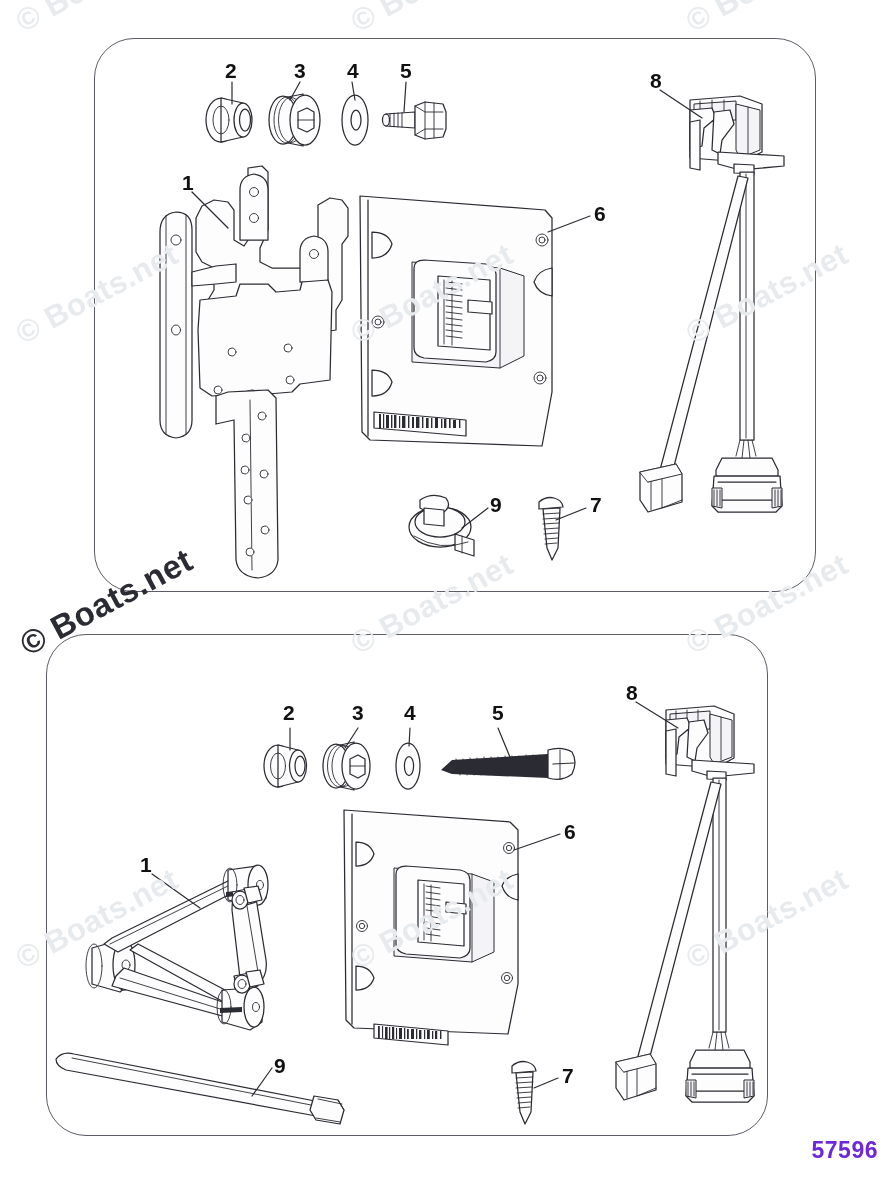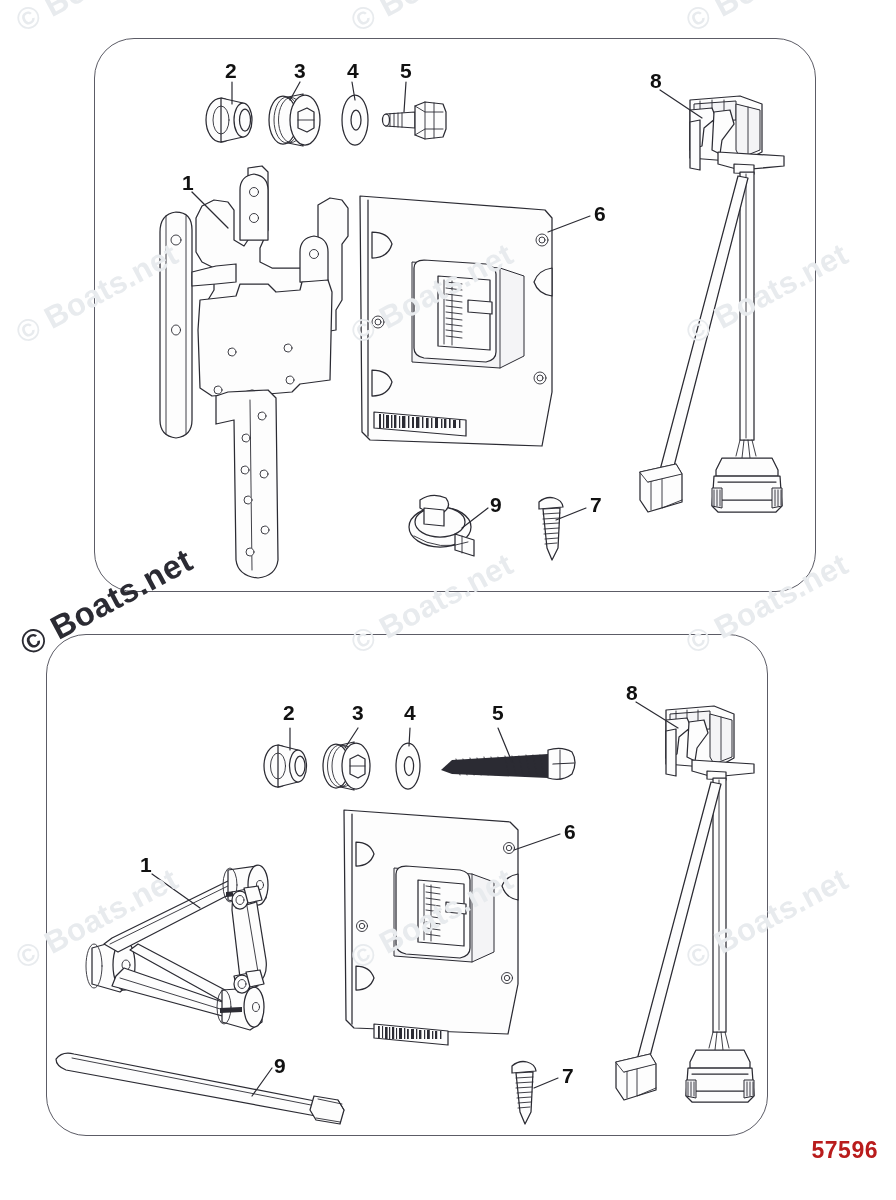--- a/index.html
+++ b/index.html
@@ -30,21 +30,21 @@
 
   
   .callout{position:absolute;z-index:6;
            font-family:"Liberation Sans","DejaVu Sans",sans-serif;
            font-size:21px;font-weight:700;color:#111;line-height:1;
            user-select:none;}
 
   
   #ref-number{position:absolute;right:18px;bottom:36px;z-index:7;
               font-family:"Liberation Sans","DejaVu Sans",sans-serif;
-              font-size:23px;font-weight:700;color:#b91c1c;letter-spacing:.5px;}
+              font-size:23px;font-weight:700;color:#6d28d9;letter-spacing:.5px;}
 </style>
 </head>
 <body>
 
 <div id="stage">
 
   <div class="panel" id="panel-top"></div>
   <div class="panel" id="panel-bottom"></div>
 
   <svg class="dwg" viewBox="0 0 896 1200">

